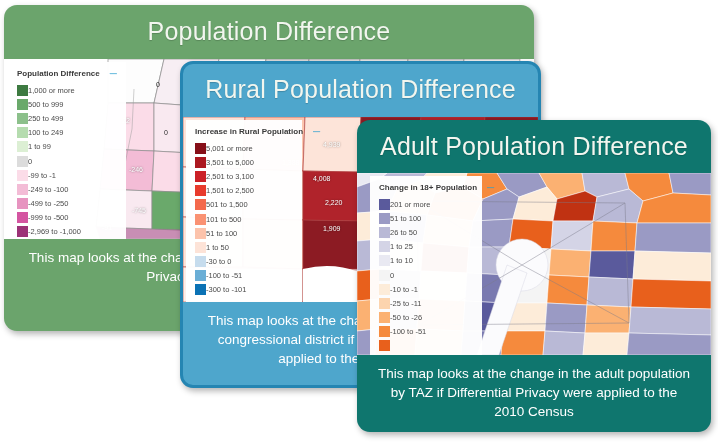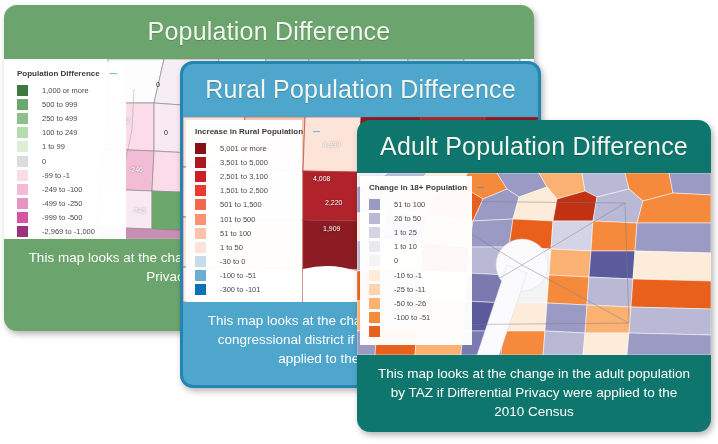--- a/index.html
+++ b/index.html
@@ -81,31 +81,31 @@
   }
   .legend-head{
     display:flex;align-items:center;gap:10px;
     font-size:8px;font-weight:bold;color:#3a3a3a;
     margin-bottom:5px;white-space:nowrap;
   }
   .legend-collapse{
     color:#2a9fd0;font-size:10px;line-height:6px;font-weight:bold;
   }
   .legend-row{
-    display:flex;align-items:center;gap:14px;height:14.2px;
+    display:flex;align-items:center;gap:0;height:14.2px;
   }
   .swatch{
     width:11px;height:11px;flex:0 0 11px;display:block;
   }
   .legend-label{
     font-size:7.5px;color:#4a4a4a;white-space:nowrap;
   }
   #legend-population{width:118px;}
   #legend-rural{width:116px;}
-  #legend-adult{width:112px;}
+  #legend-adult{width:112px;margin-left:10px;}
   #legend-population{left:4px;top:3px;}
   #legend-rural{left:3px;top:3px;}
   #legend-adult{left:3px;top:3px;}
 
   
   .map-canvas{position:absolute;inset:0;}
   .map-canvas svg{display:block;width:100%;height:100%;}
   .map-num{
     position:absolute;color:#ffffff;font-size:7px;
     text-shadow:0 0 2px rgba(0,0,0,.5);pointer-events:none;
@@ -424,20 +424,24 @@
           </g>
         </svg>
       </div>
 
       <div class="legend" id="legend-adult">
         <div class="legend-head">
           <span>Change in 18+ Population</span>
           <span class="legend-collapse">─</span>
         </div>
         <div class="legend-row">
+            <span class="swatch" style="background:#5a5a9c"></span>
+            <span class="legend-label">201 or more</span>
+          </div>
+        <div class="legend-row">
             <span class="swatch" style="background:#9a9ac4"></span>
             <span class="legend-label">51 to 100</span>
           </div>
         <div class="legend-row">
             <span class="swatch" style="background:#b9b9d6"></span>
             <span class="legend-label">26 to 50</span>
           </div>
         <div class="legend-row">
             <span class="swatch" style="background:#d4d4e6"></span>
             <span class="legend-label">1 to 25</span>

